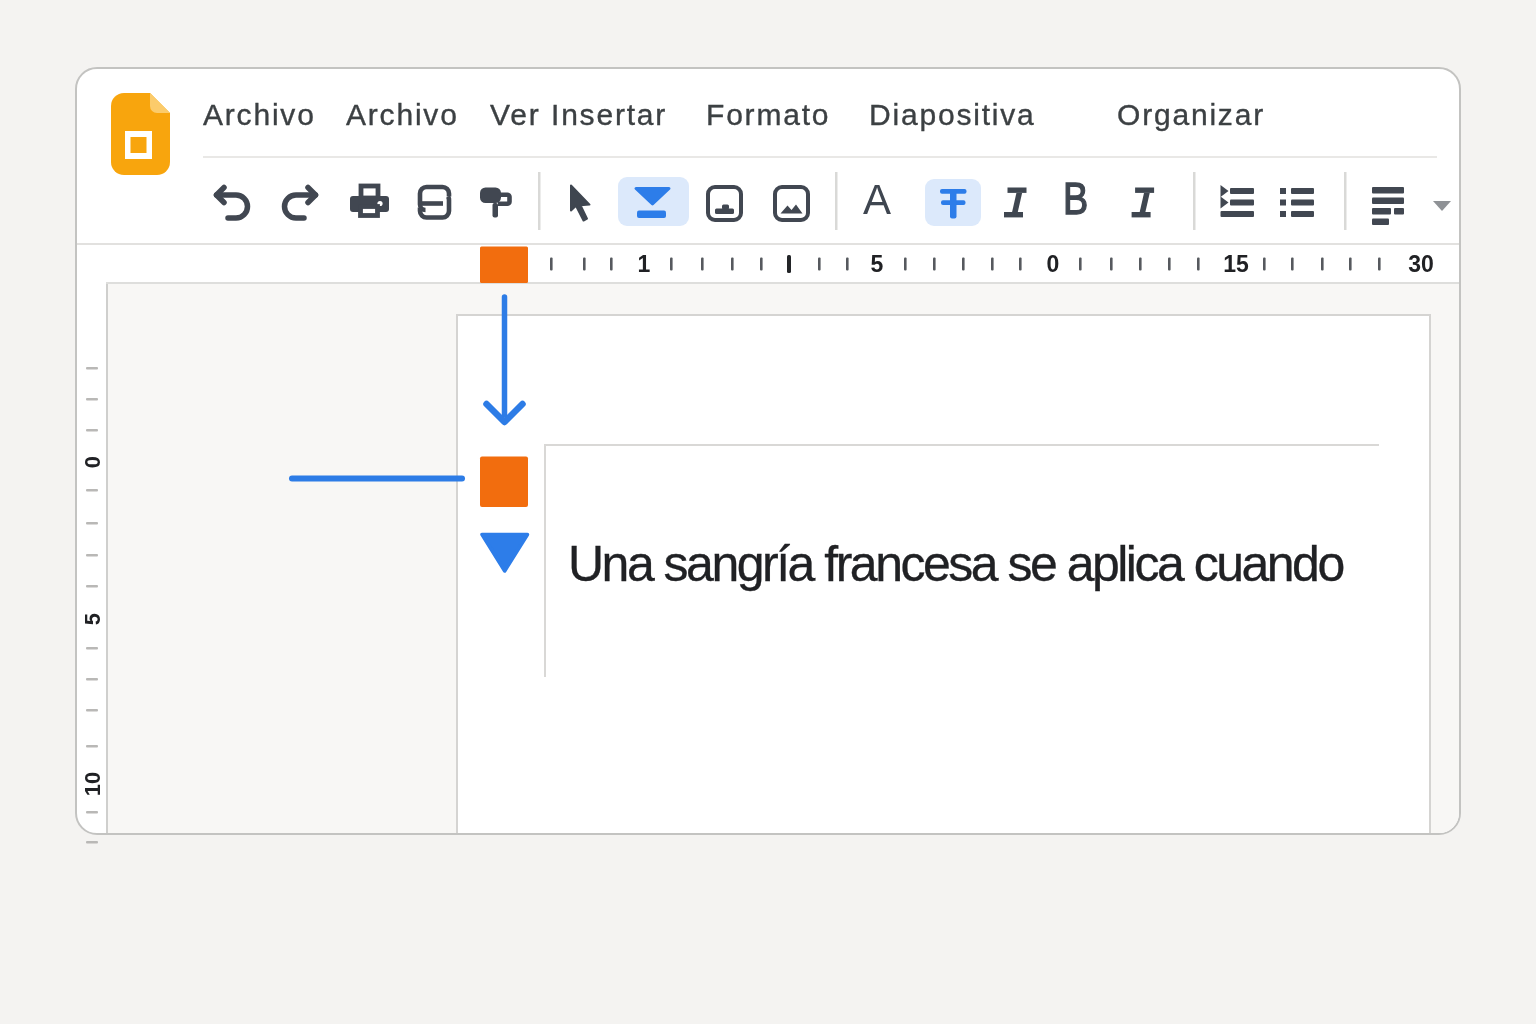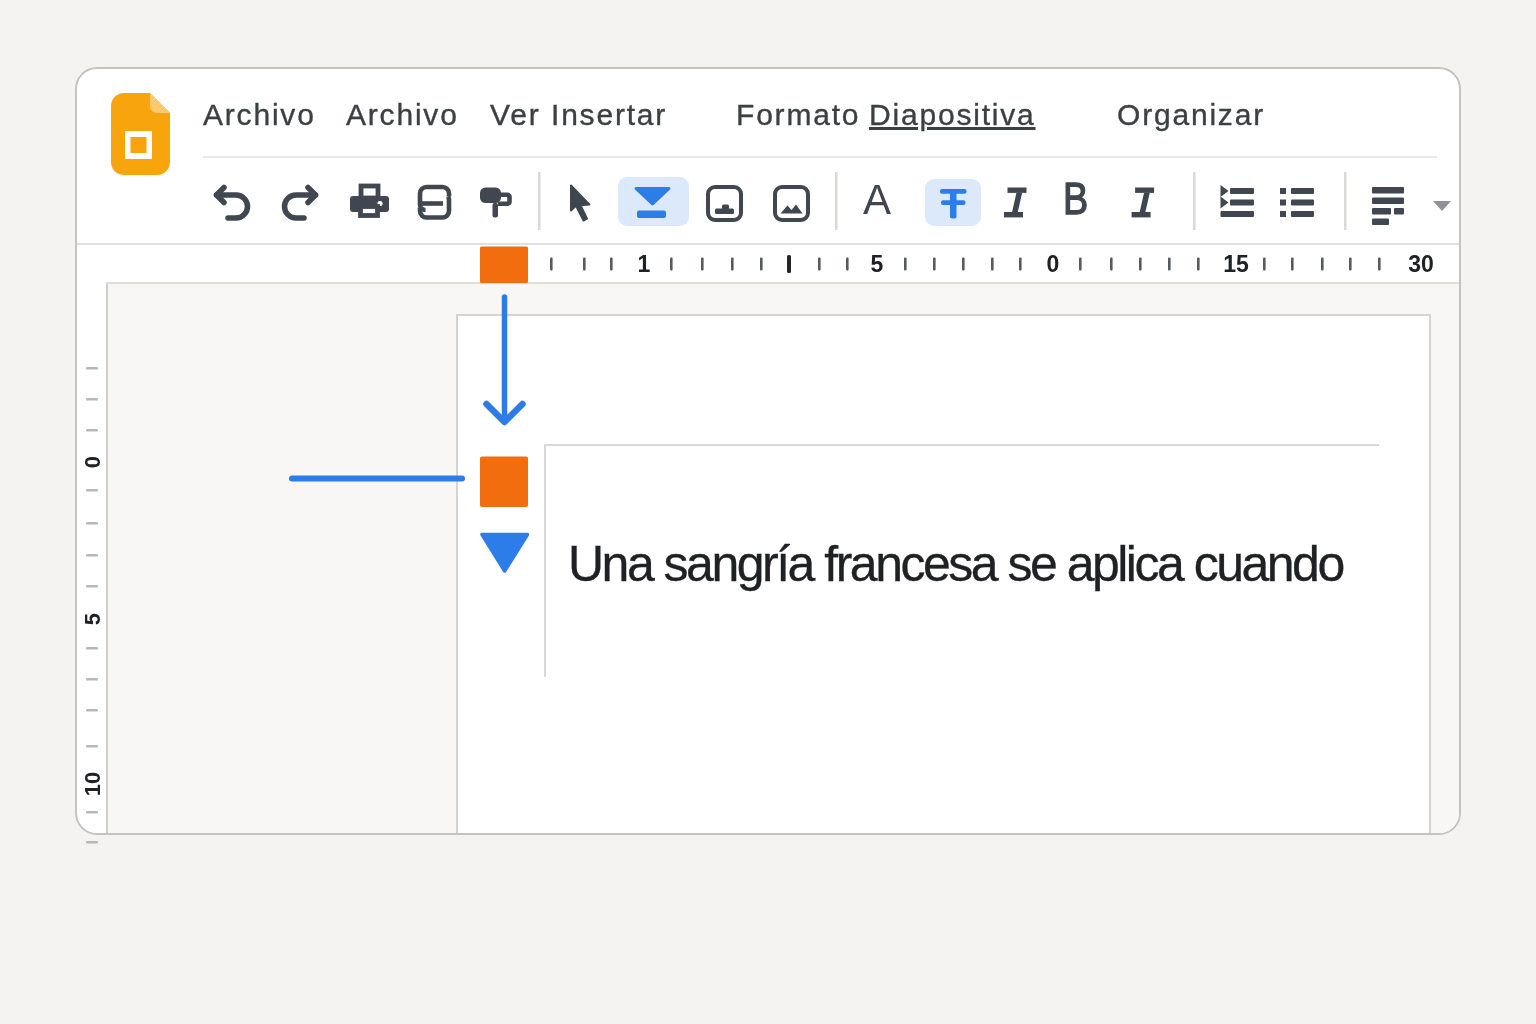--- a/index.html
+++ b/index.html
@@ -7,22 +7,22 @@
   .abs{position:absolute;}
   .menu{position:absolute;top:31px;font-size:30px;line-height:30px;letter-spacing:1.8px;color:#3c4043;white-space:nowrap;-webkit-text-stroke:0.35px #3c4043;}
 </style></head>
 <body>
 <div class="card">
 
   <div class="menu" style="left:126px;">Archivo</div>
   <div class="menu" style="left:269px;">Archivo</div>
   <div class="menu" style="left:413px;">Ver</div>
   <div class="menu" style="left:474px;">Insertar</div>
-  <div class="menu" style="left:629px;margin-left:30px;">Formato</div>
-  <div class="menu" style="left:792px;text-decoration:underline;">Diapositiva</div>
+  <div class="menu" style="left:629px;">Formato</div>
+  <div class="menu" style="left:792px;">Diapositiva</div>
   <div class="menu" style="left:1040px;">Organizar</div>
 
   <div class="abs" style="left:126px;top:87px;width:1234px;height:2px;background:#e9e8e6;"></div>
   <div class="abs" style="left:0;top:174px;width:1382px;height:2px;background:#e2e1df;"></div>
   <div class="abs" style="left:29px;top:213px;width:1353px;height:2px;background:#dededc;"></div>
 
   <div class="abs" style="left:30px;top:215px;width:1352px;height:673px;background:#f8f7f5;"></div>
   <div class="abs" style="left:29px;top:215px;width:2px;height:673px;background:#cfcfcd;"></div>
 
   <div class="abs" style="left:379px;top:245px;width:975px;height:609px;background:#fff;border:2px solid #d5d4d2;box-sizing:border-box;"></div>

